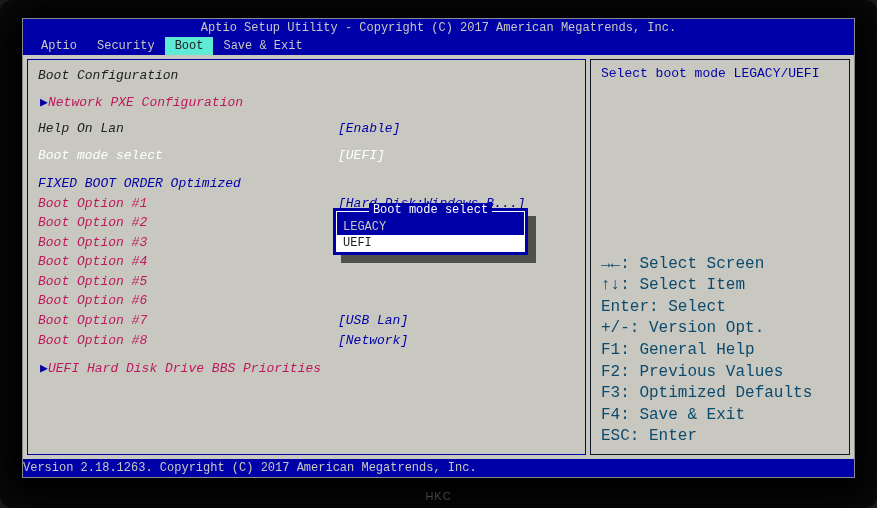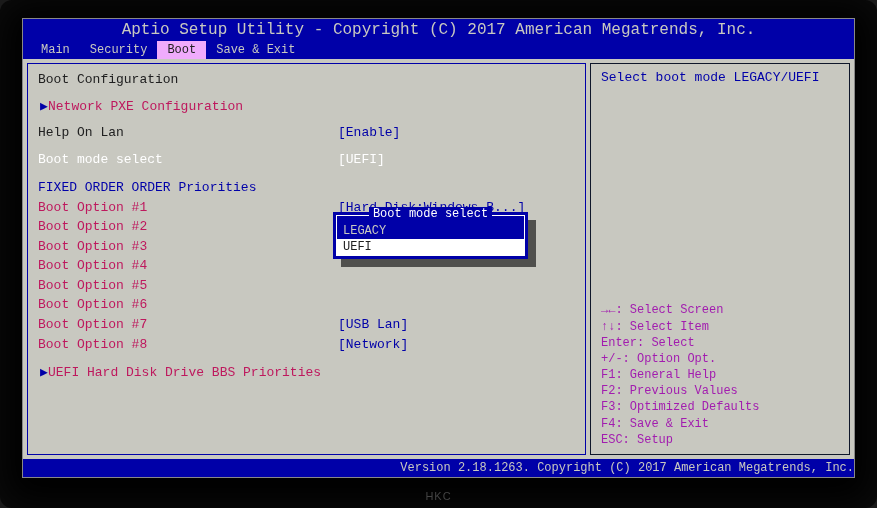--- a/index.html
+++ b/index.html
@@ -28,36 +28,36 @@
     border: 1px solid #888;
     display: flex;
     flex-direction: column;
     position: relative;
   }
   .titlebar {
     background: #0000a8;
     color: #c8c8c0;
     text-align: center;
     padding: 2px 0;
-    font-size: 16px;
+    font-size: 12px;
   }
   .menubar {
     background: #0000a8;
     display: flex;
     gap: 0;
     padding: 0 8px;
     font-size: 12px;
   }
   .menu-item {
     color: #c8c8c0;
     padding: 2px 10px;
     cursor: pointer;
   }
   .menu-item.active {
-    background: #f0abfc;
+    background: #5eead4;
     color: #202020;
   }
   .content {
     flex: 1;
     display: flex;
     padding: 4px;
     gap: 4px;
   }
   .main-panel {
     flex: 1;
@@ -71,20 +71,21 @@
     border: 1px solid #0f172a;
     padding: 6px 10px;
     color: #0000a8;
     display: flex;
     flex-direction: column;
   }
   .row {
     display: flex;
     padding: 1px 0;
     line-height: 1.35;
+    font-style: italic;
   }
   .row .label { width: 300px; }
   .row .value { color: #0000a8; }
   .link { color: #be185d; }
   .heading { color: #0000a8; padding-top: 10px; }
   .selected-row { color: #fff; }
   .selected-row .value { color: #fff; }
   .arrow { color: #0000a8; position:absolute; left:2px; }
   .popup {
     position: absolute;
@@ -112,25 +113,25 @@
     color: #c8c8c0;
     padding: 1px 6px;
     cursor: pointer;
     font-size: 12px;
   }
   .popup-option.sel {
     background: #fff;
     color: #202020;
   }
   .help-top { flex:1; }
-  .help-keys { color:#a21caf; line-height:1.35; font-size:12px; }
+  .help-keys { color:#0c4a6e; line-height:1.35; font-size:16px; }
   .footer {
     background: #0000a8;
     color: #c8c8c0;
-    text-align: right;
+    text-align: left;
     padding: 2px 0;
     font-size: 12px;
   }
   .monitor-label {
     position:absolute;
     bottom:6px;
     left:50%;
     transform:translateX(-50%);
     color:#444;
     font-family: Liberation Sans, sans-serif;
@@ -139,21 +140,21 @@
     margin-top:29px;
   }
 </style>
 </head>
 <body>
 
 <div class="monitor">
   <div class="screen">
     <div class="titlebar">Aptio Setup Utility - Copyright (C) 2017 American Megatrends, Inc.</div>
     <div class="menubar">
-      <div class="menu-item">Main</div>
+      <div class="menu-item">Aptio</div>
       <div class="menu-item">Security</div>
       <div class="menu-item active">Boot</div>
       <div class="menu-item">Save &amp; Exit</div>
     </div>
     <div class="content">
       <div class="main-panel">
         <div class="row">
             <span class="label">Boot Configuration</span>
           </div>
         <div class="row" style="position:relative; padding-top:8px;">
@@ -162,21 +163,21 @@
         </div>
         <div class="row" style="padding-top:8px;">
           <span class="label">Help On Lan</span>
           <span class="value">[Enable]</span>
         </div>
         <div class="row selected-row" style="padding-top:8px;">
           <span class="label">Boot mode select</span>
           <span class="value">[UEFI]</span>
         </div>
         <div class="row heading">
-            <span>FIXED ORDER ORDER Priorities</span>
+            <span>FIXED BOOT ORDER Optimized</span>
           </div>
         <div class="row">
             <span class="label link">Boot Option #1</span>
             <span class="value">[Hard Disk:Windows B...]</span>
           </div>
         <div class="row">
             <span class="label link">Boot Option #2</span>
             <span class="value"></span>
           </div>
         <div class="row">
@@ -217,25 +218,25 @@
         </div>
       </div>
       <div class="help-panel">
         <div class="help-top">
           <div>Select boot mode LEGACY/UEFI</div>
         </div>
         <div class="help-keys">
           <div>→←: Select Screen</div>
           <div>↑↓: Select Item</div>
           <div>Enter: Select</div>
-          <div>+/-: Option Opt.</div>
+          <div>+/-: Version Opt.</div>
           <div>F1: General Help</div>
           <div>F2: Previous Values</div>
           <div>F3: Optimized Defaults</div>
           <div>F4: Save &amp; Exit</div>
-          <div>ESC: Setup</div>
+          <div>ESC: Enter</div>
         </div>
       </div>
     </div>
     <div class="footer">Version 2.18.1263. Copyright (C) 2017 American Megatrends, Inc.</div>
   </div>
   <div class="monitor-label">HKC</div>
 </div>
 
 </body></html>

